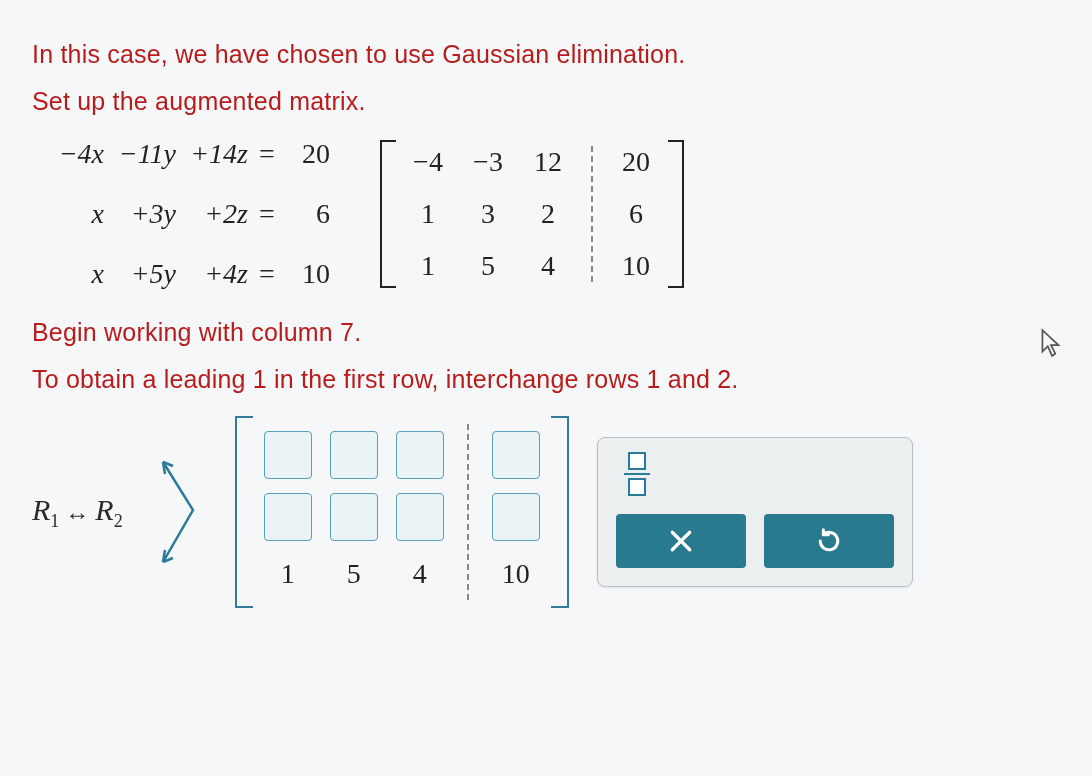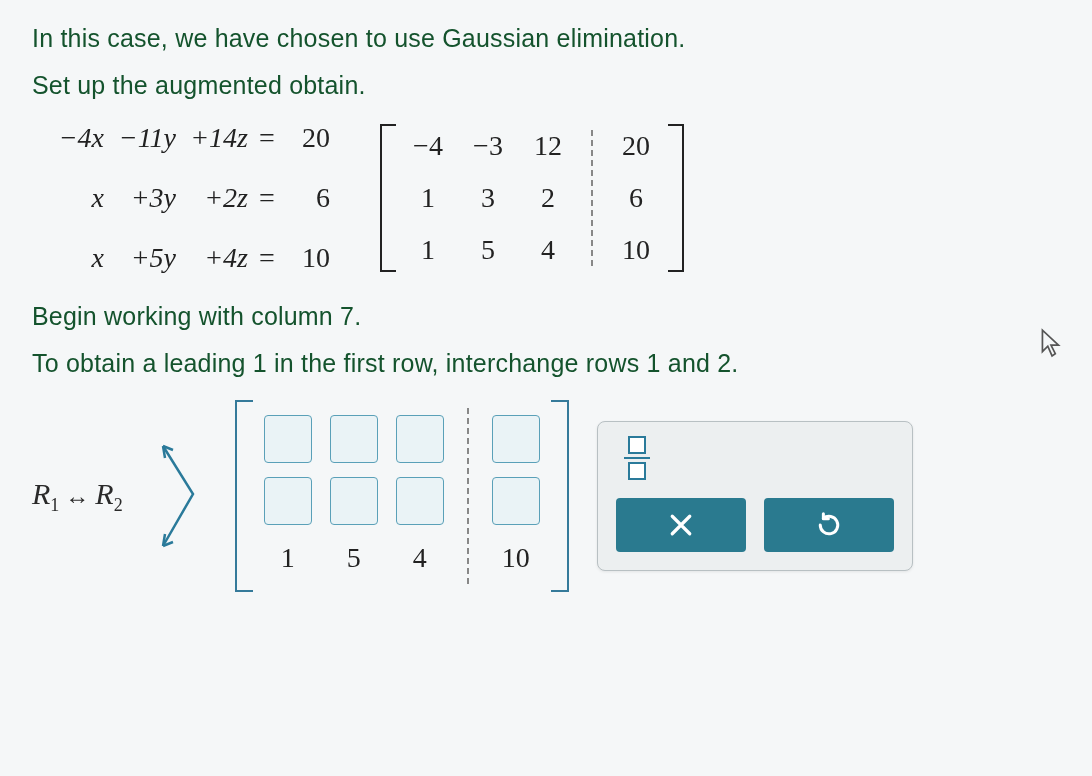--- a/index.html
+++ b/index.html
@@ -8,23 +8,24 @@
     padding: 24px 32px;
     font-family: Verdana, Geneva, sans-serif;
     background: #f5f7f8;
     color: #2a2a2a;
     width: 1092px;
     height: 776px;
     position: relative;
   }
   .text-line {
     font-size: 25px;
-    color: #14532d;
+    color: #b91c1c;
     margin-bottom: 18px;
     letter-spacing: 0.2px;
+    margin-top: 16px;
   }
   .eq-matrix-row {
     display: flex;
     align-items: center;
     margin: 22px 0 28px 0;
   }
   .equations {
     display: flex;
     flex-direction: column;
     gap: 28px;
@@ -190,21 +191,21 @@
     align-items: center;
     justify-content: center;
     cursor: pointer;
   }
   .btn svg { width: 30px; height: 30px; }
 </style>
 </head>
 <body>
 
 <div class="text-line">In this case, we have chosen to use Gaussian elimination.</div>
-<div class="text-line">Set up the augmented obtain.</div>
+<div class="text-line">Set up the augmented matrix.</div>
 
 <div class="eq-matrix-row">
   <div class="equations">
     <div class="eq-row">
       <span class="eq-cell w1 ital">−4x</span>
       <span class="eq-cell w2 ital">−11y</span>
       <span class="eq-cell w3 ital">+14z</span>
       <span class="eq-cell w-eq">=</span>
       <span class="eq-cell w-r">20</span>
     </div>

